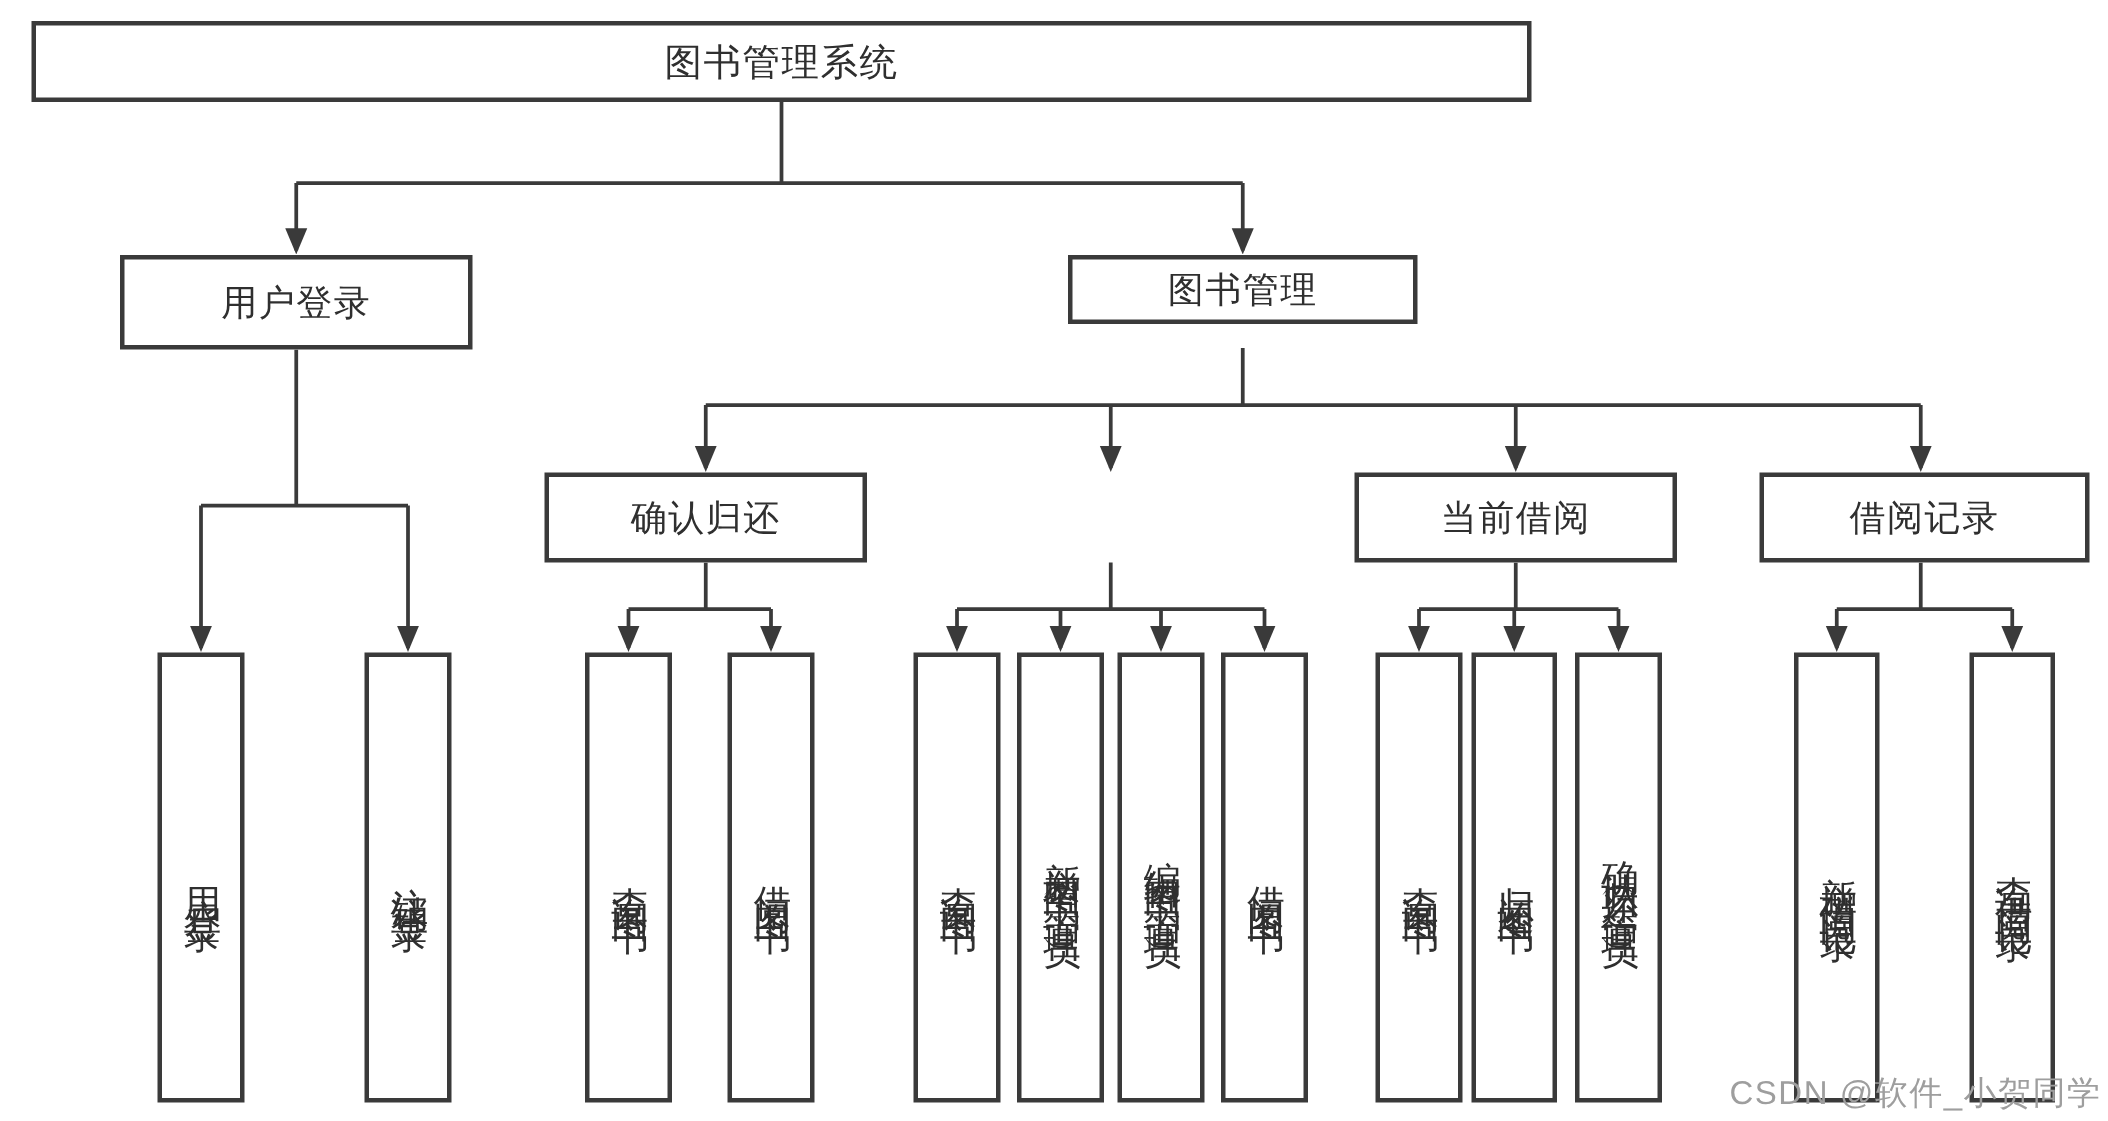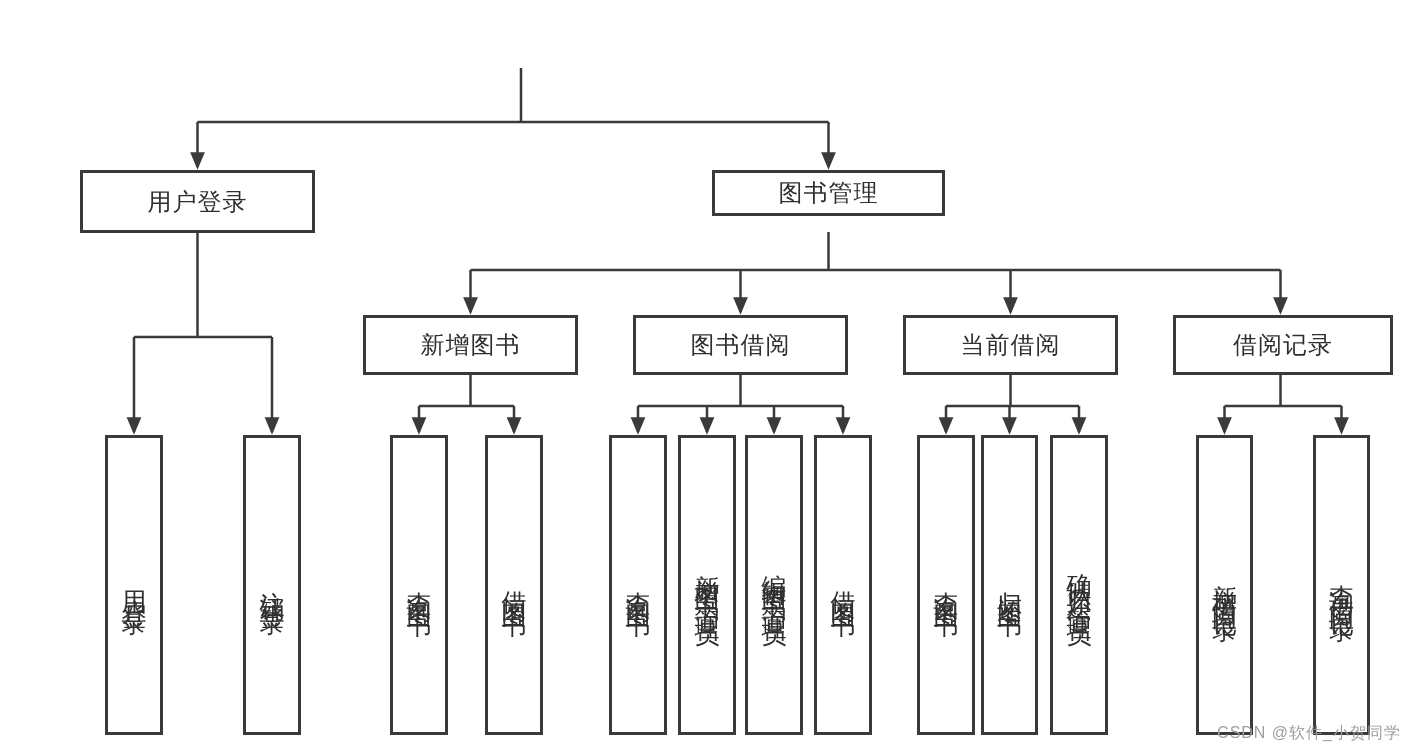--- a/index.html
+++ b/index.html
@@ -40,21 +40,21 @@
     text-orientation: mixed;
     font-size: 25px;
     line-height: 1;
     letter-spacing: 7px;
     color: #2f2f2f;
   }
   #watermark {
     position: absolute;
     right: 4px;
     bottom: 3px;
-    font-size: 16px;
+    font-size: 22px;
     color: #9e9e9e;
     letter-spacing: 1px;
     white-space: nowrap;
   }
 </style>
 </head>
 <body>
 
 <div id="canvas">
 
@@ -94,33 +94,33 @@
     <path d="M843 406 V432" marker-end="url(#ah)"></path>
 
     <path d="M946 406 V432" marker-end="url(#ah)"></path>
     <path d="M1009.5 406 V432" marker-end="url(#ah)"></path>
     <path d="M1079 406 V432" marker-end="url(#ah)"></path>
 
     <path d="M1224.5 406 V432" marker-end="url(#ah)"></path>
     <path d="M1341.5 406 V432" marker-end="url(#ah)"></path>
   </svg>
 
+  <div class="box root" style="left:21px; top:14px; width:1000px; height:54px;">
+    <span class="hlabel">图书管理系统</span>
+  </div>
 
   <div class="box" style="left:80px; top:170px; width:235px; height:63px;">
     <span class="hlabel">用户登录</span>
   </div>
   <div class="box" style="left:712px; top:170px; width:233px; height:46px;">
     <span class="hlabel">图书管理</span>
   </div>
 
   <div class="box" style="left:363px; top:315px; width:215px; height:60px;">
-    <span class="hlabel">新增图书</span>
-  </div>
-  <div class="box" style="left:633px; top:315px; width:215px; height:60px;">
-    <span class="hlabel">图书借阅</span>
+    <span class="hlabel">确认归还</span>
   </div>
   <div class="box" style="left:903px; top:315px; width:215px; height:60px;">
     <span class="hlabel">当前借阅</span>
   </div>
   <div class="box" style="left:1173px; top:315px; width:220px; height:60px;">
     <span class="hlabel">借阅记录</span>
   </div>
 
   <div class="box" style="left:105px; top:435px; width:58px; height:300px;">
     <span class="vlabel">用户登录</span>

